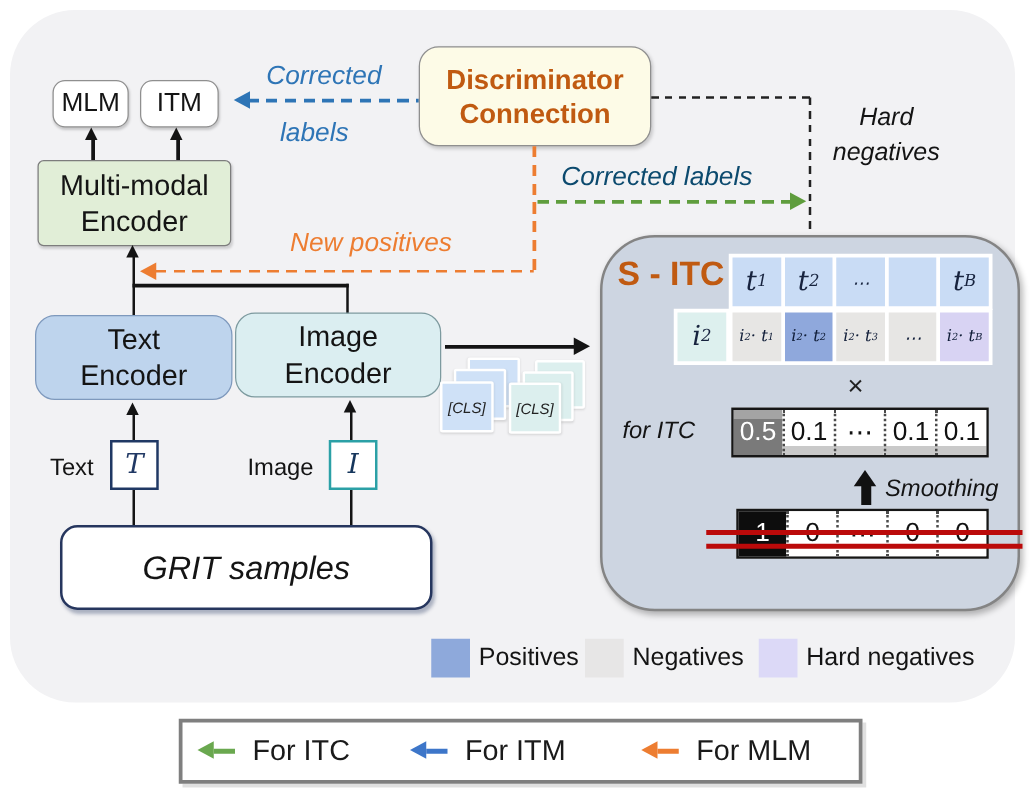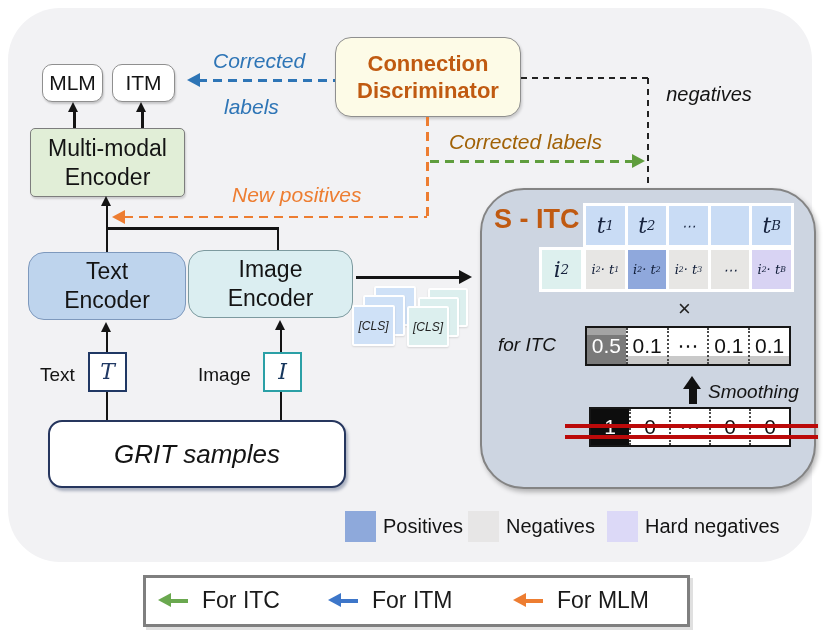--- a/index.html
+++ b/index.html
@@ -156,31 +156,32 @@
   <span>Multi-modal</span>
   <span>Encoder</span>
 </div>
 
 <div class="abs it" id="blueLbl1" style="color: rgb(46, 117, 182);">Corrected</div>
 <div class="abs it" id="blueLbl2" style="color: rgb(46, 117, 182);">labels</div>
 <div class="dashH" id="blueShaft" style="color: rgb(46, 117, 182);"></div>
 <div class="triL" id="blueHead" style="color: rgb(46, 117, 182);"></div>
 
 <div class="box" id="cdBox" style="color: rgb(192, 90, 17);">
+  <span>Discriminator</span>
   <span>Connection</span>
-  <span>Discriminator</span>
 </div>
 
 <div class="dashHk" id="bdH"></div>
 <div class="dashVk" id="bdV"></div>
 <div class="abs it" id="hardLbl">
+  <div>Hard</div>
   <div>negatives</div>
 </div>
 
-<div class="abs it" id="greenLbl" style="color: #a16207; text-align: right;">Corrected labels</div>
+<div class="abs it" id="greenLbl" style="color: #0c4a6e; text-align: right;">Corrected labels</div>
 <div class="dashH" id="greenShaft" style="color: rgb(95, 157, 61);"></div>
 <div class="triR" id="greenHead" style="color: rgb(95, 157, 61);"></div>
 
 <div class="dashV" id="orV" style="color: rgb(237, 125, 49);"></div>
 <div class="dashH" id="orH" style="color: rgb(237, 125, 49);"></div>
 <div class="triL" id="orHead" style="color: rgb(237, 125, 49);"></div>
 <div class="abs it" id="newPosLbl" style="color: rgb(237, 125, 49);">New positives</div>
 
 <div class="triUp" id="mmeAHead"></div>
 <div class="lineV" id="mmeALine"></div>

